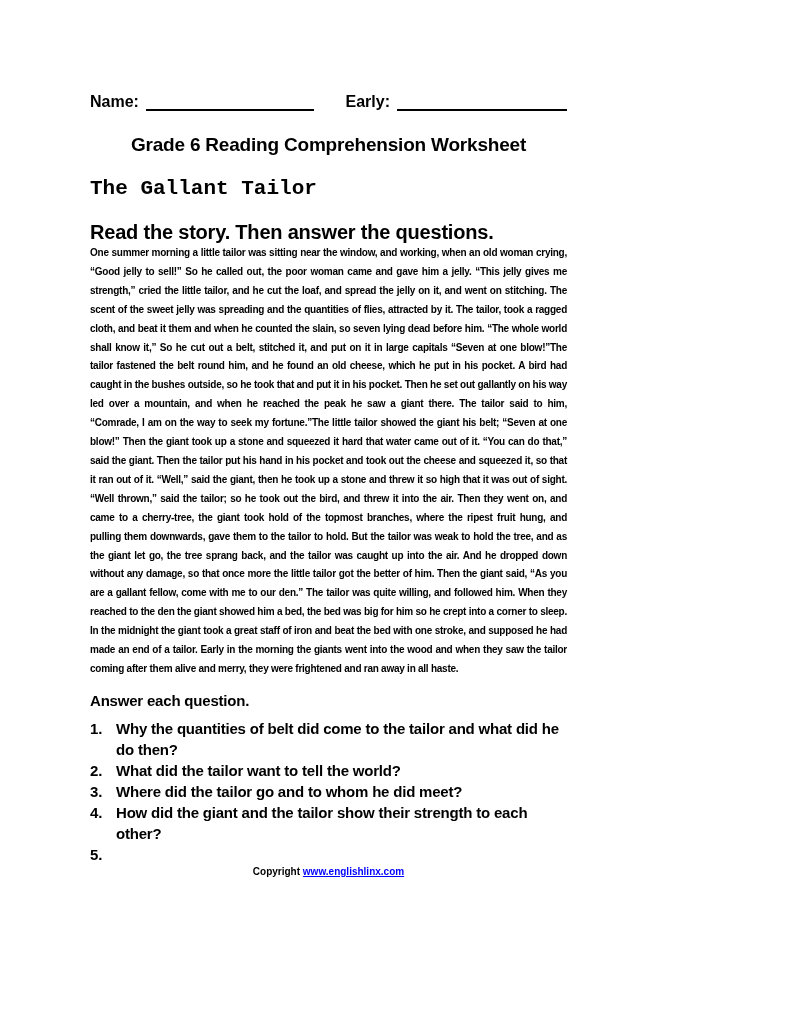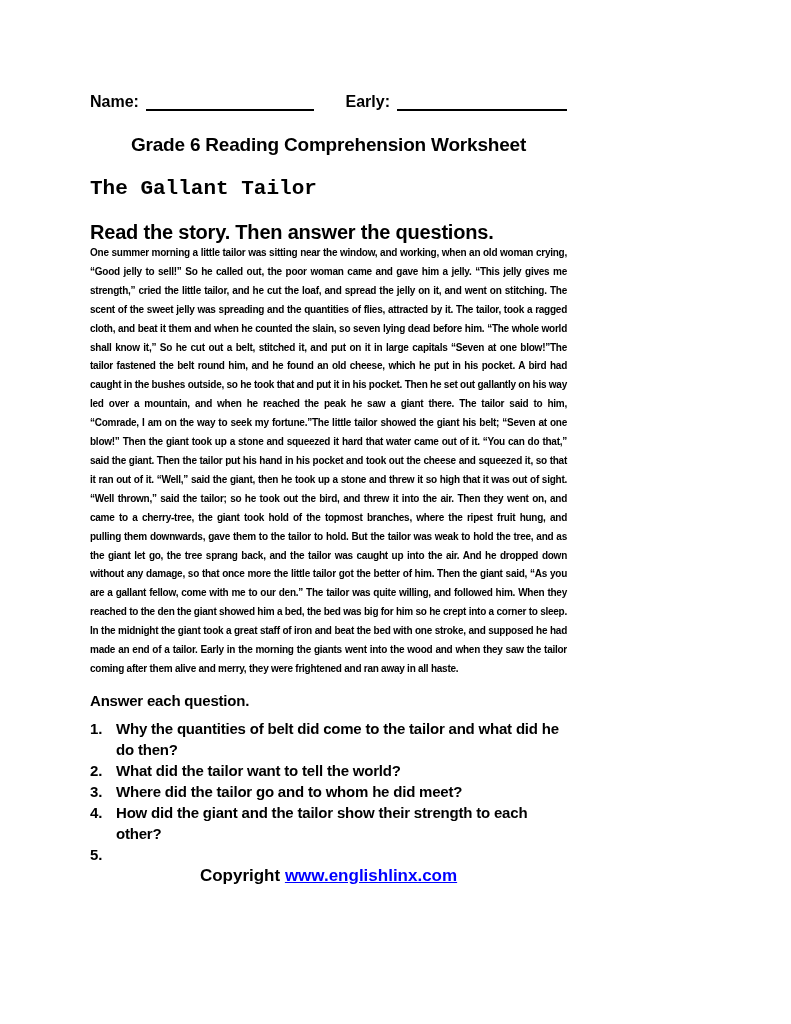--- a/index.html
+++ b/index.html
@@ -88,21 +88,21 @@
     line-height: 21px;
     letter-spacing: -0.2px;
   }
   .question-number {
     width: 26px;
     flex: 0 0 26px;
   }
   .footer {
     margin-top: 1px;
     text-align: center;
-    font-size: 17px;
+    font-size: 10px;
     font-weight: bold;
   }
   .footer a {
     color: #0000ff;
     text-decoration: underline;
     cursor: pointer;
   }
 </style>
 </head>
 <body>

